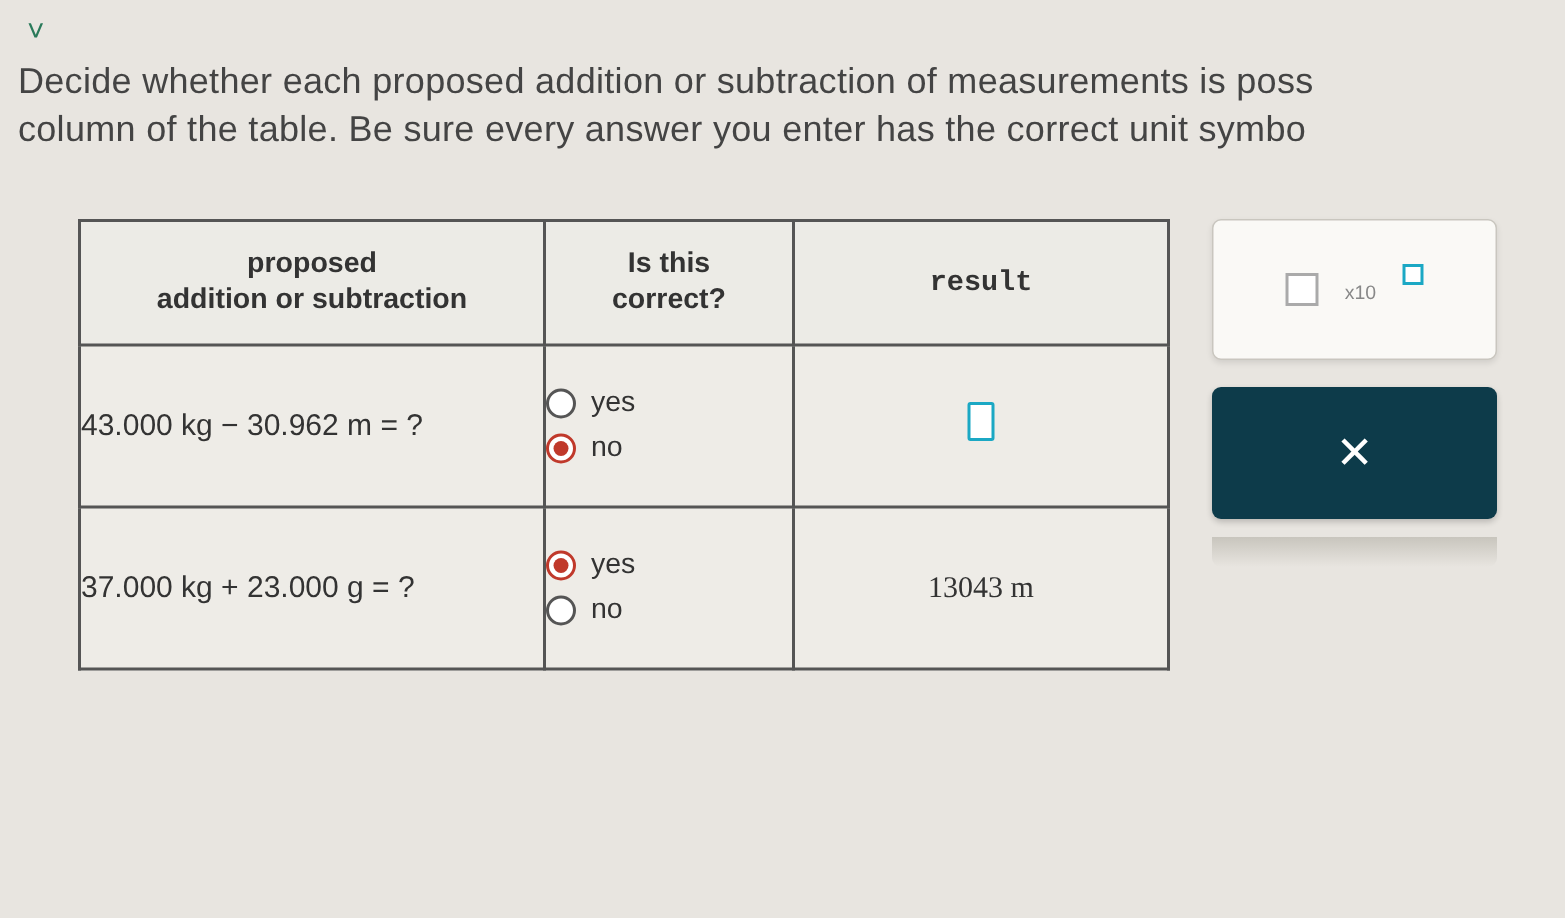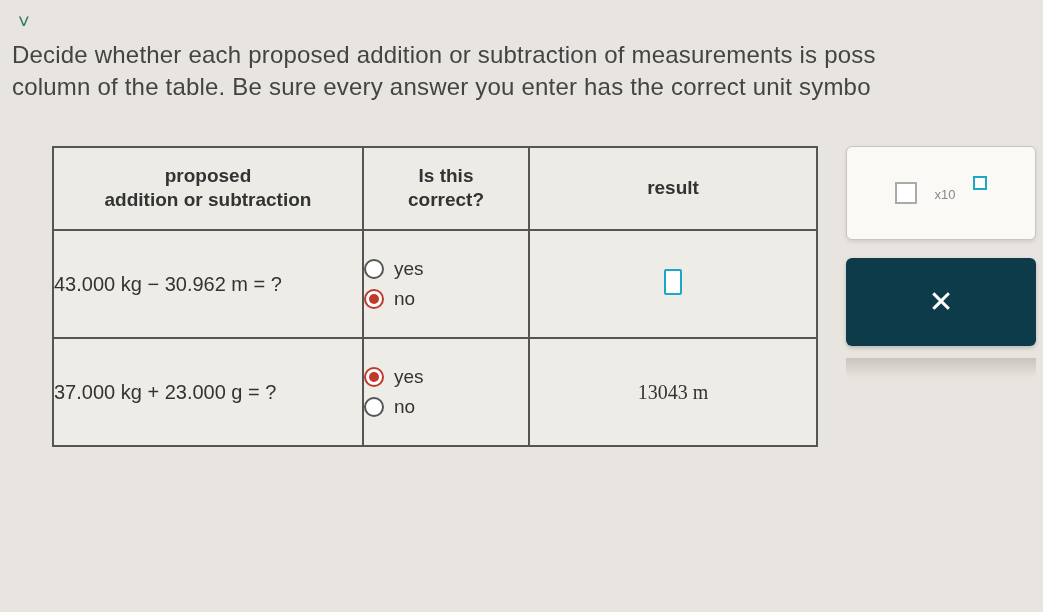--- a/index.html
+++ b/index.html
@@ -45,21 +45,21 @@
   table.addsub th {
     font-weight: bold;
     color: #333;
     font-size: 19px;
     line-height: 1.3;
     padding: 16px 10px;
     background: #ecebe6;
   }
   .col-prop { width: 310px; }
   .col-poss { width: 166px; }
-  .col-res  { width: 288px; }
+  .col-res  { width: 250px; font-family: Liberation Mono, monospace; }
   td.expr {
     font-size: 20px;
     color: #333;
     padding: 0 18px;
     text-align: left;
     height: 108px;
   }
   td.poss {
     text-align: left;
     padding-left: 34px;

